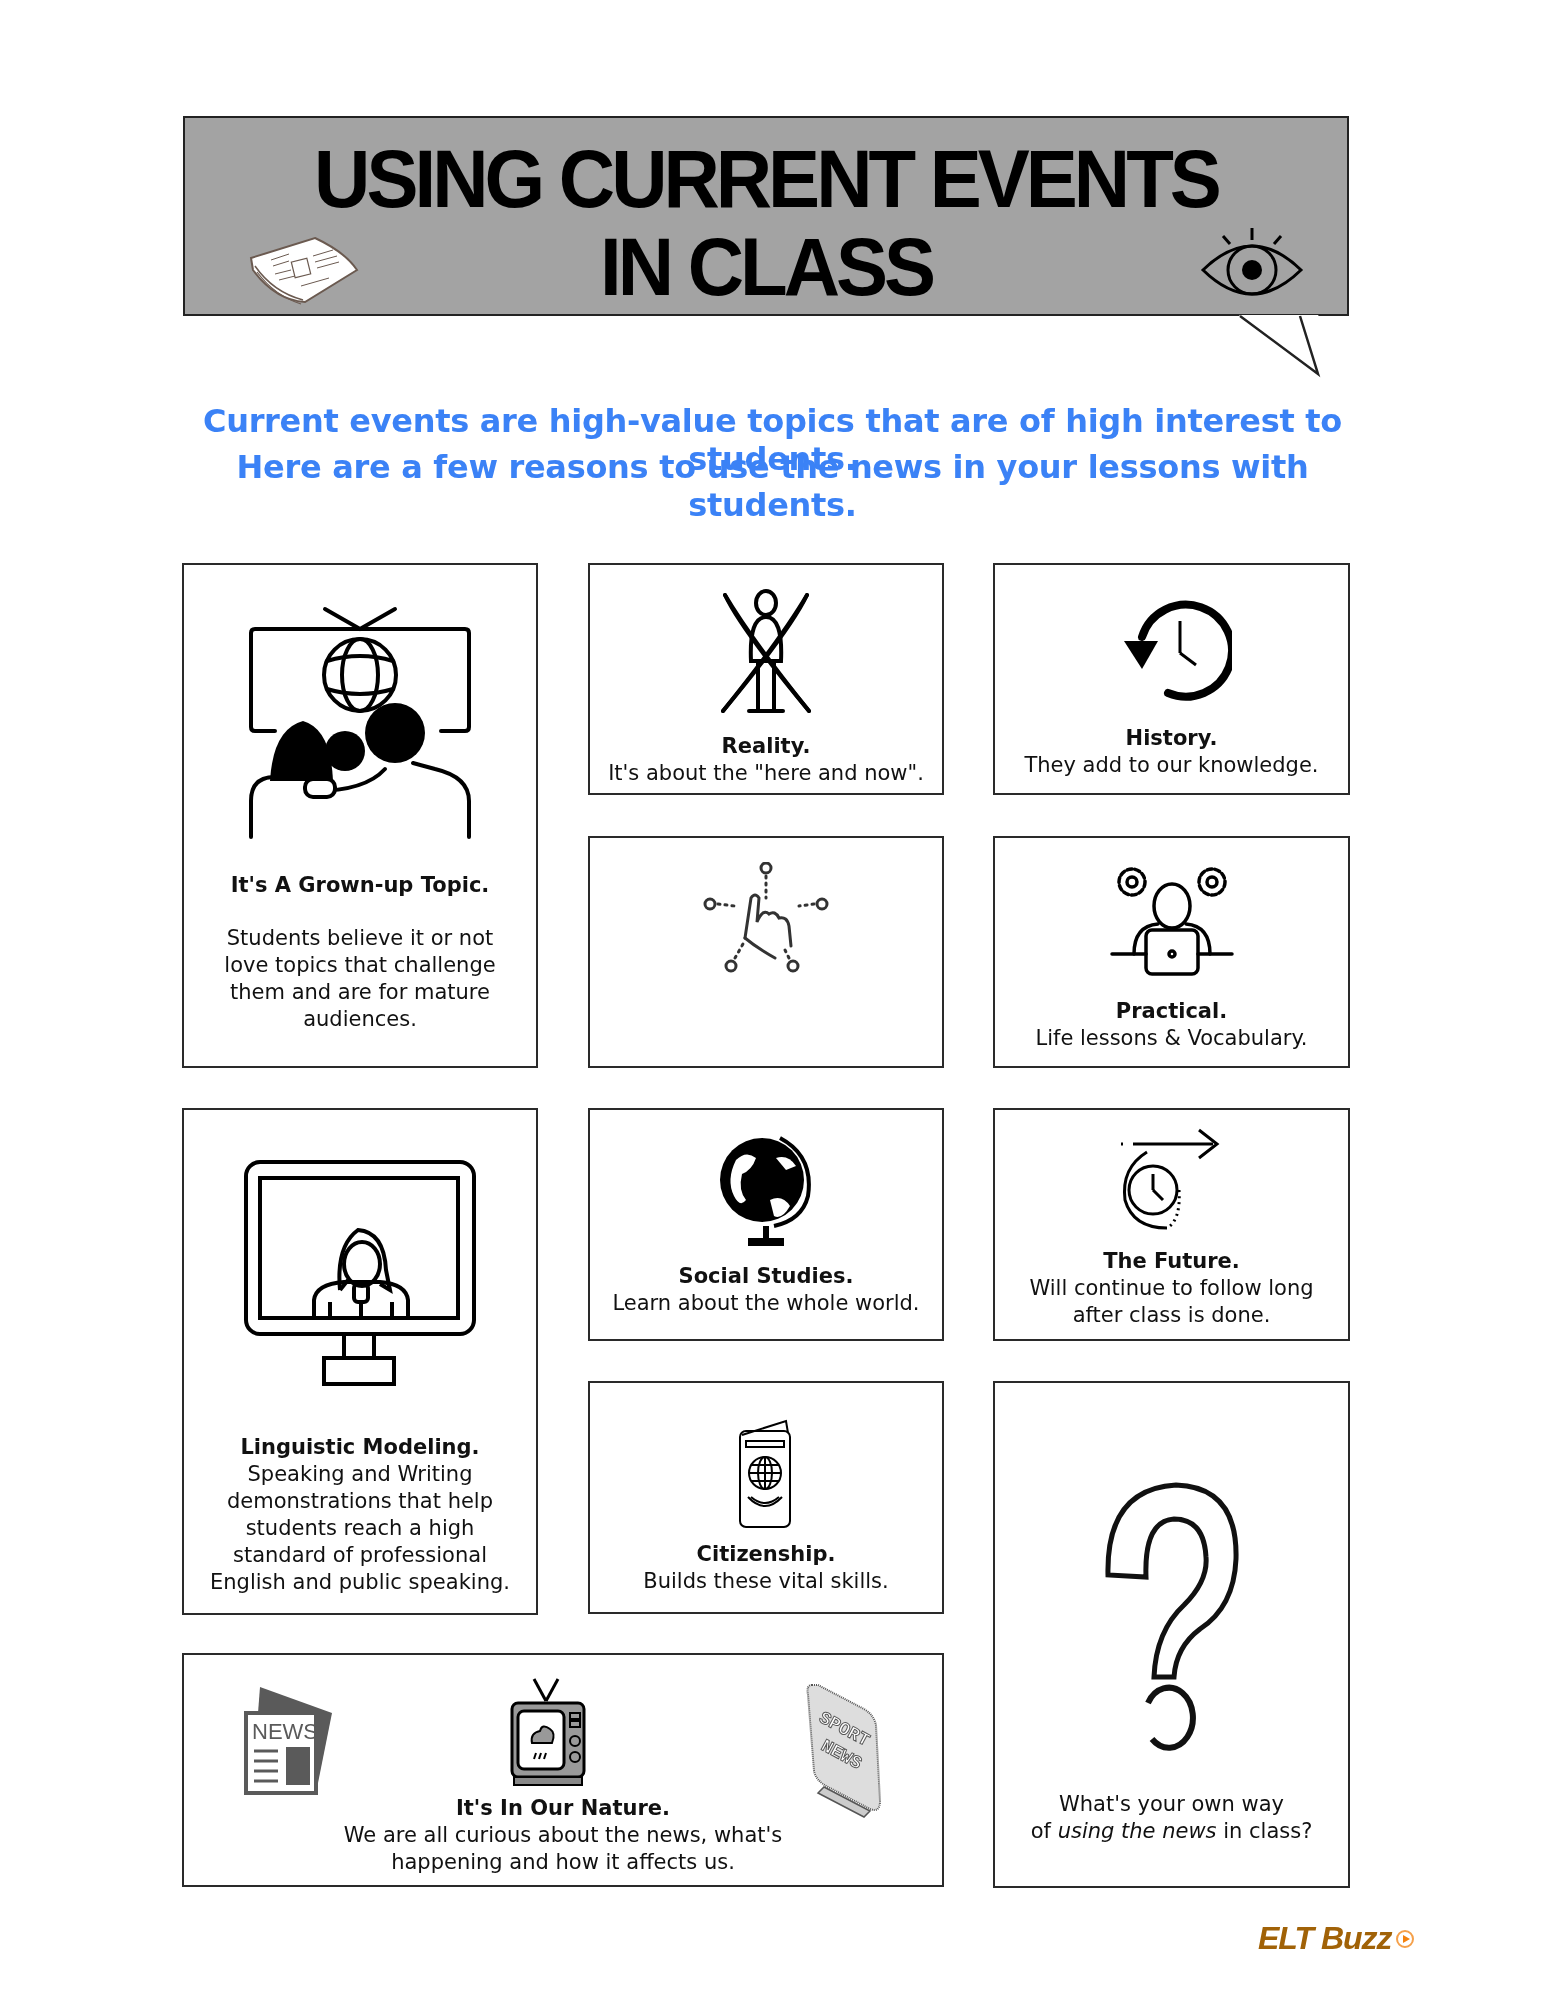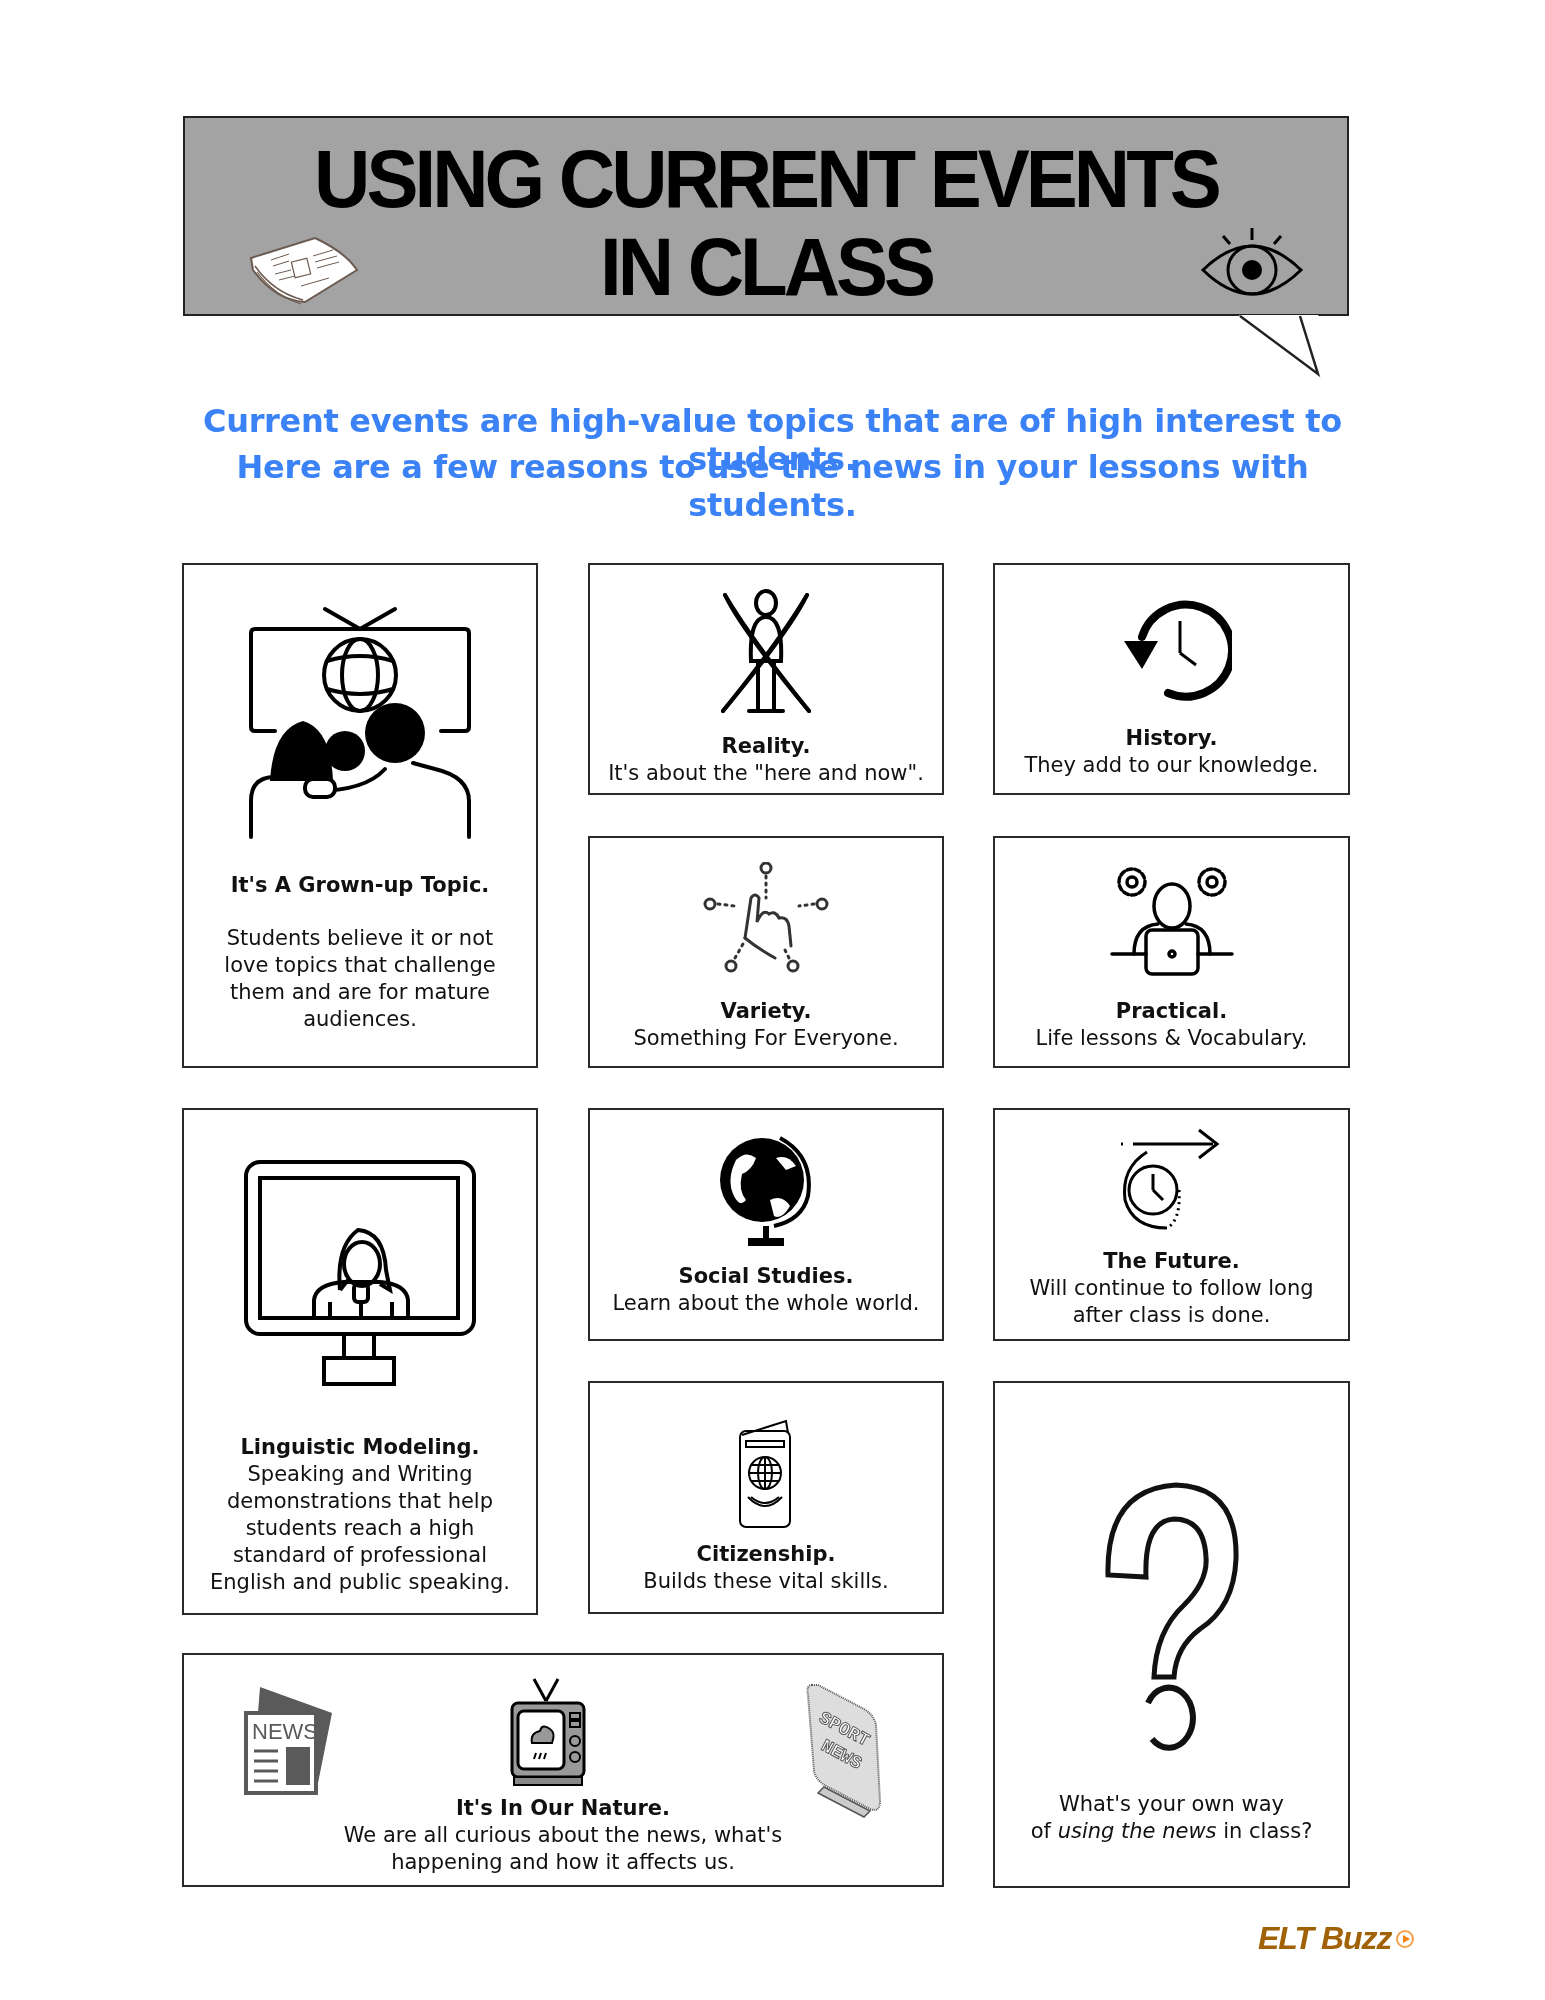--- a/index.html
+++ b/index.html
@@ -146,24 +146,20 @@
         <circle cx="92" cy="104" r="5"></circle>
       <path d="M65 14 L65 36" stroke-dasharray="2 5"></path>
       <path d="M17 42 L34 44" stroke-dasharray="2 5"></path>
       <path d="M113 42 L98 44" stroke-dasharray="2 5"></path>
       <path d="M34 96 L42 82" stroke-dasharray="2 5"></path>
       <path d="M88 96 L84 88" stroke-dasharray="2 5"></path>
       <path d="M44 76 L50 36 Q54 30 58 36 L56 60 Q62 46 68 52 Q74 48 78 56 Q86 54 88 64 L90 84"></path>
       <path d="M44 76 Q56 86 74 96"></path>
     </svg>
   </div>
-  <div class="txt" style="top:160px;">
-    <span class="head">Variety.</span>
-    <span class="body">Something For Everyone.</span>
-  </div>
 </div>
 
 <div class="card" style="left:993px;top:836px;width:357px;height:232px;">
   <div class="icon" style="top:26px;">
     <svg width="124" height="112" viewBox="0 0 124 112" fill="none" stroke="#000" stroke-width="3.5" stroke-linecap="round">
       <circle cx="22" cy="18" r="13" stroke-dasharray="5 3"></circle>
         <circle cx="22" cy="18" r="5"></circle>
       <circle cx="102" cy="18" r="13" stroke-dasharray="5 3"></circle>
         <circle cx="102" cy="18" r="5"></circle>
       <ellipse cx="62" cy="42" rx="18" ry="22"></ellipse>

